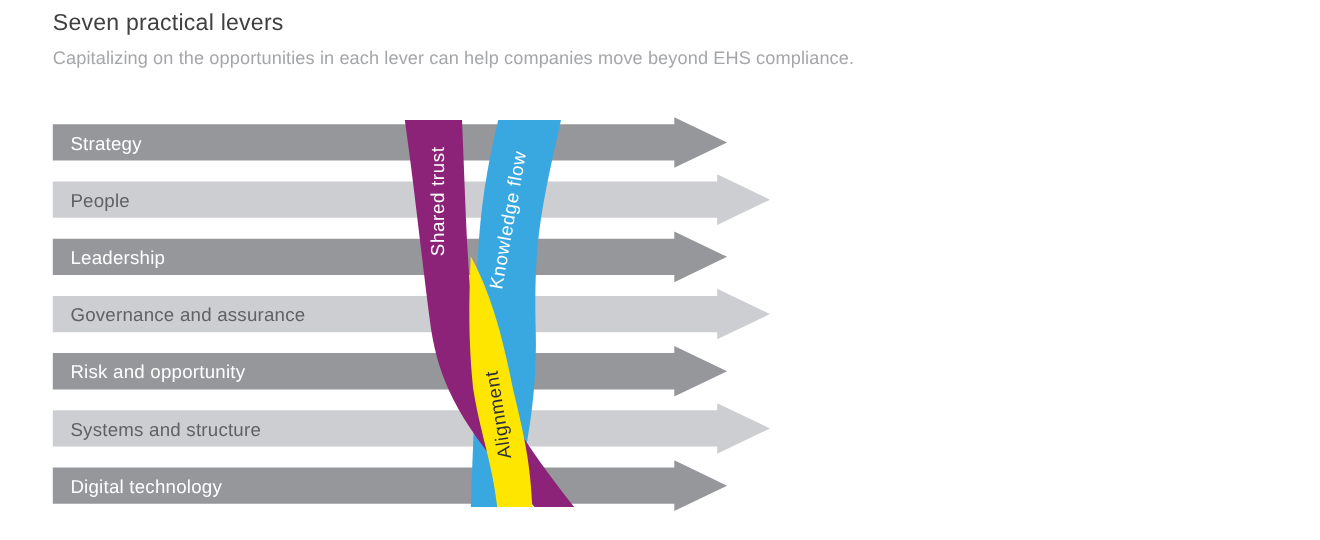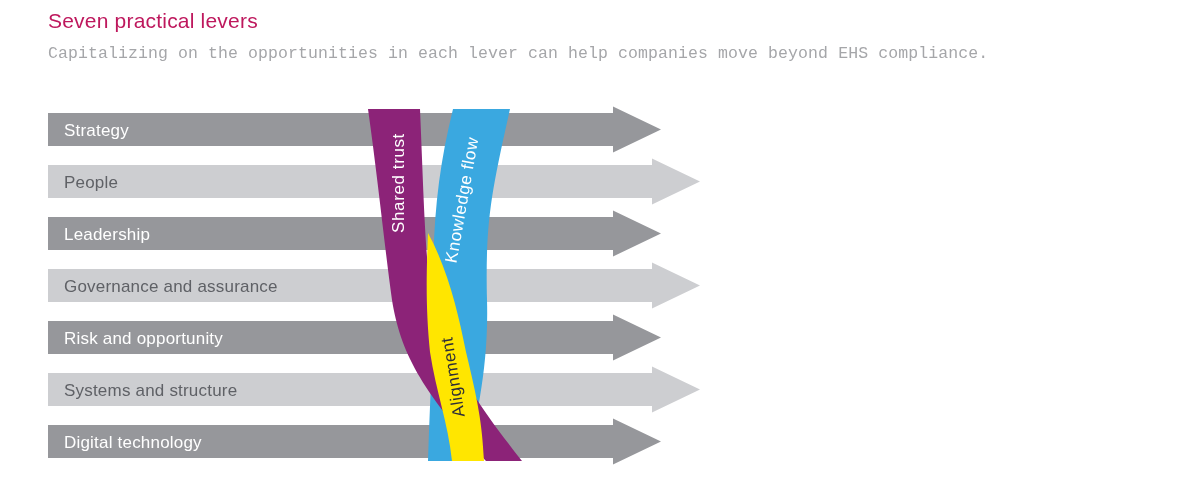--- a/index.html
+++ b/index.html
@@ -2,27 +2,26 @@
 <html><head>
 <meta charset="utf-8">
 <style>
   html,body{margin:0;padding:0;background:#ffffff;}
   body{
     width:1200px;height:491px;position:relative;overflow:hidden;
     font-family:"Liberation Sans","DejaVu Sans",sans-serif;
   }
   .header{position:absolute;left:48px;top:8px;width:1100px;}
   .title{
-    font-size:21px;line-height:1.2;color:#be185d;font-weight:400;
+    font-size:21px;line-height:1.2;color:#404040;font-weight:400;
     letter-spacing:0.2px;
   }
   .subtitle{
     margin-top:11px;font-size:16.5px;color:#a5a6a9;font-weight:400;
     letter-spacing:0.1px;
-    font-family:Liberation Mono, monospace;
   }
   .diagram-svg{position:absolute;left:0;top:0;}
   .lever-label{font-size:17px;letter-spacing:0.2px;}
   .ribbon-label{font-size:17px;letter-spacing:0.6px;}
 </style>
 </head>
 <body>
 
 <div class="header">
   <div class="title">Seven practical levers</div>

